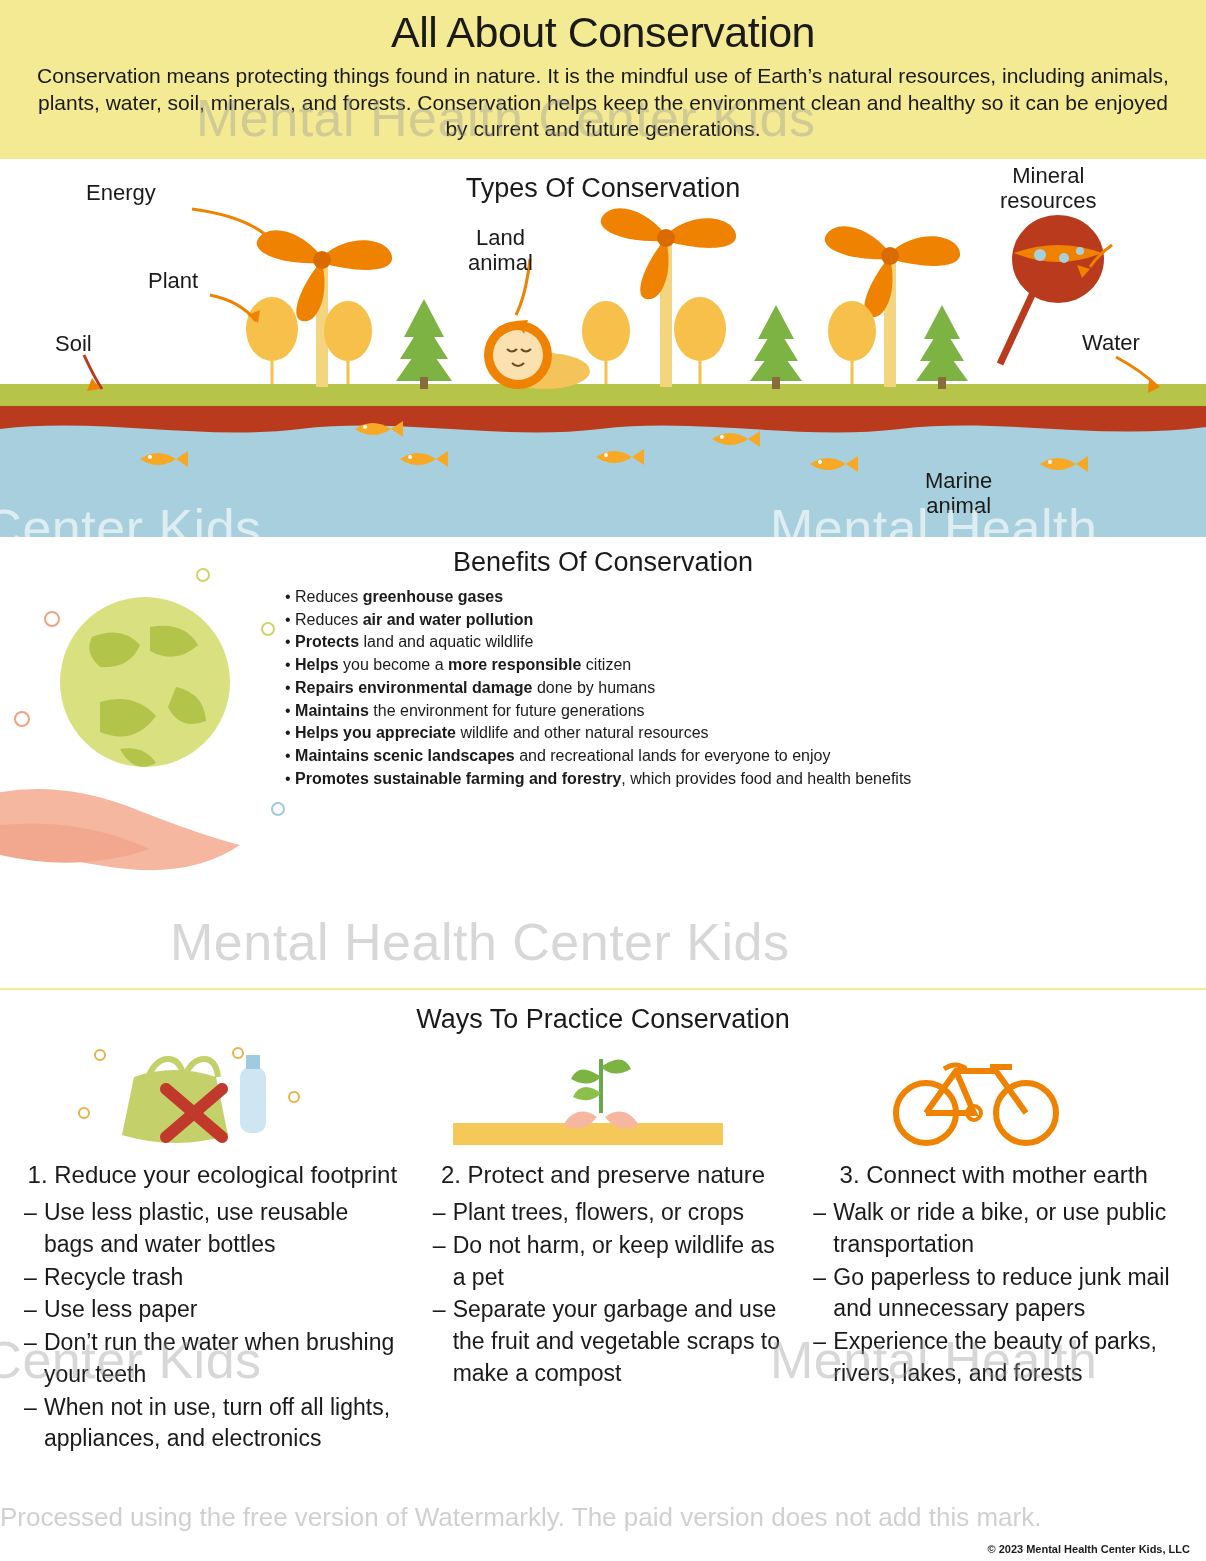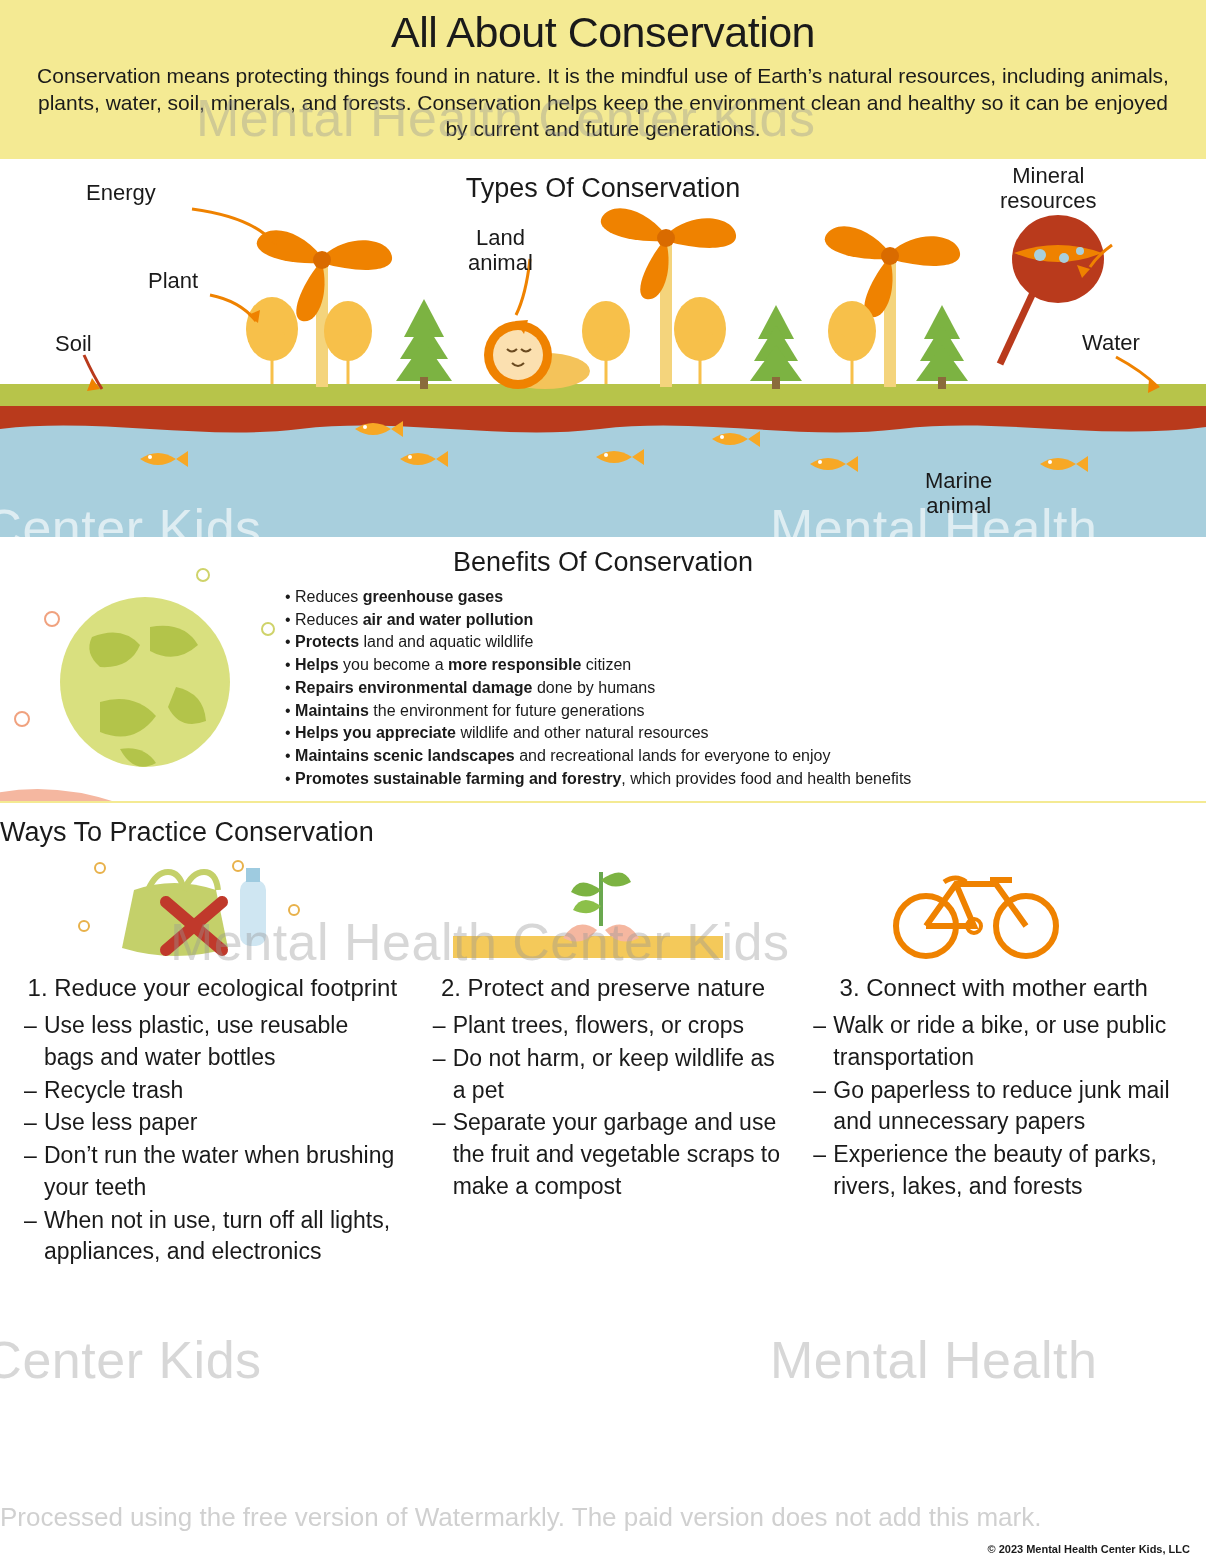--- a/index.html
+++ b/index.html
@@ -60,21 +60,21 @@
   .label.soil   { left: 55px; top: 173px; }
   .label.landanimal { left: 468px; top: 67px; }
   .label.mineral { left: 1000px; top: 5px; }
   .label.water  { left: 1082px; top: 172px; }
   .label.marine { left: 925px; top: 310px; }
 
   
   .benefits {
     position: relative;
     background: #ffffff;
-    height: 266px;
+    height: 453px;
     overflow: hidden;
   }
   .benefits-title {
     text-align: center;
     font-size: 27px;
     margin: 10px 0 8px 0;
     font-weight: normal;
   }
   .benefits-list {
     margin: 0;
@@ -93,20 +93,21 @@
   }
 
   
   .ways {
     position: relative;
     background: #ffffff;
     padding-top: 10px;
     height: 600px;
   }
   .ways-title {
+    text-align: center;
     font-size: 27px;
     margin: 4px 0 6px 0;
     font-weight: normal;
   }
   .cols {
     display: flex;
     padding: 0 22px;
     gap: 10px;
   }
   .col { width: 33.33%; position: relative; }

